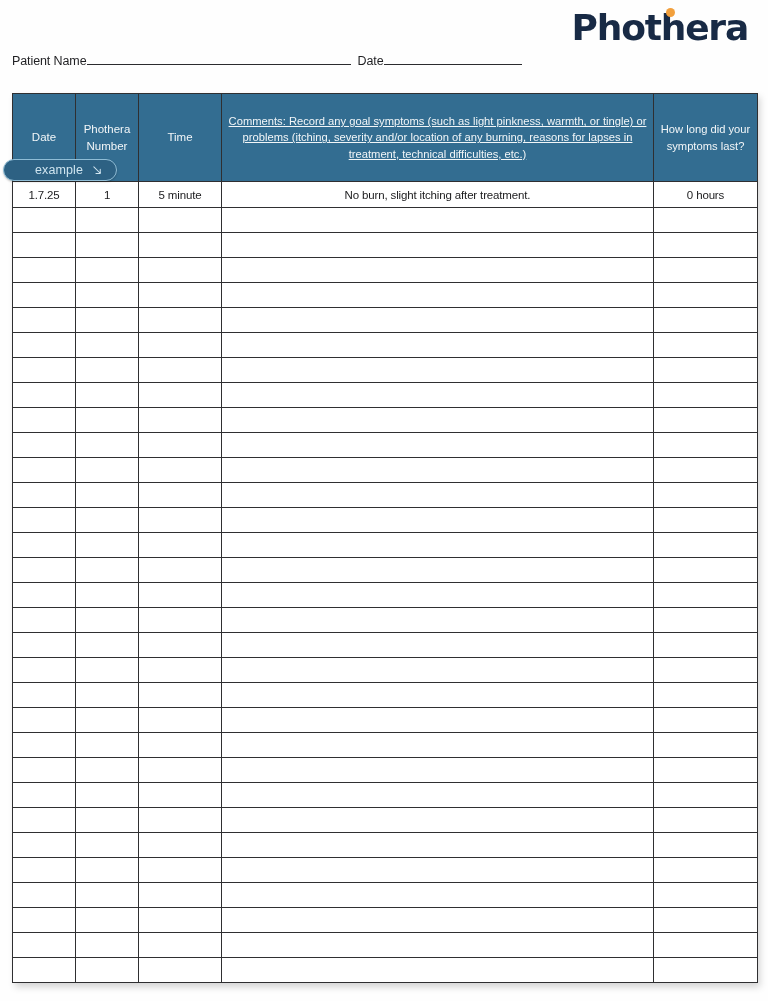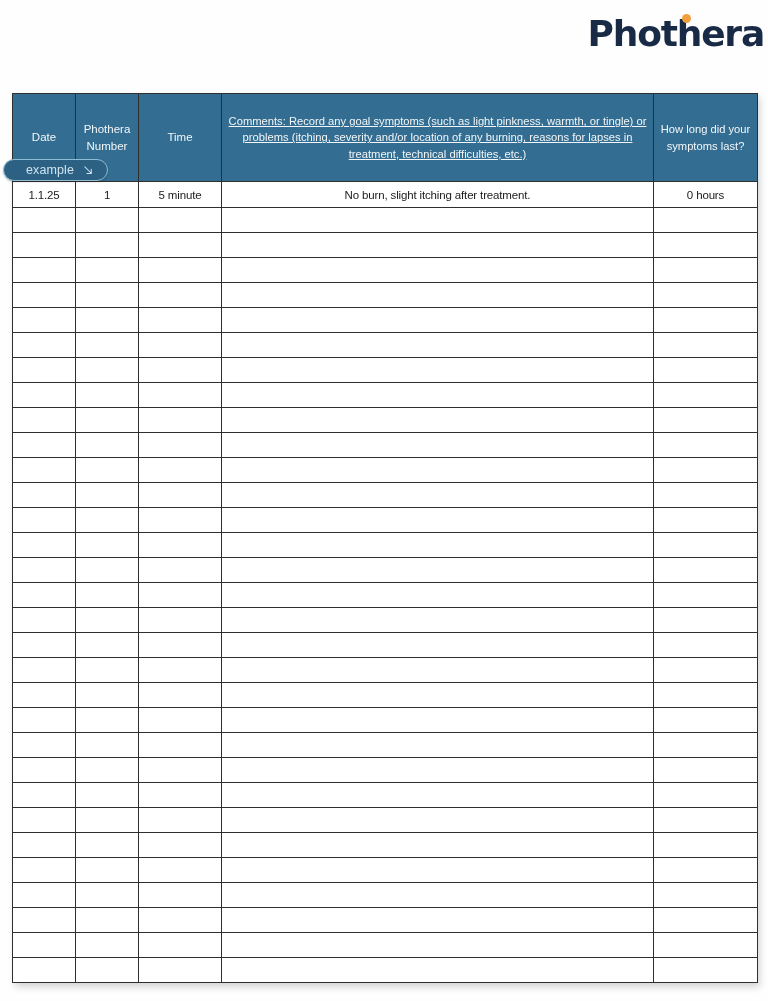--- a/index.html
+++ b/index.html
@@ -40,25 +40,25 @@
     font-size: 21px;
     font-weight: 400;
     letter-spacing: 0.1px;
     color: #1f1f22;
     white-space: nowrap;
   }
 
   
   .logo {
     position: absolute;
-    right: 4px;
+    right: 20px;
     top: 10px;
     height: 42px;
     display: flex;
-    align-items: flex-end;
+    align-items: flex-start;
   }
   .logo-text {
     font-family: "DejaVu Sans", sans-serif;
     font-size: 36px;
     font-weight: 700;
     letter-spacing: -1.2px;
     color: #182a45;
     line-height: 1;
     position: relative;
     white-space: nowrap;
@@ -147,21 +147,21 @@
   }
   tbody tr.example-row td { height: 26px; }
 
   
   .example-badge {
     position: absolute;
     left: 3px;
     top: 159px;
     height: 22px;
     min-width: 100px;
-    padding: 0 13px 0 22px;
+    padding: 0 13px 0 31px;
     border-radius: 11px;
     background: #2d6183;
     border: 1.3px solid #8fbdd6;
     color: #cfe4ef;
     font-size: 12.5px;
     letter-spacing: 0.1px;
     display: flex;
     align-items: center;
     gap: 9px;
     z-index: 20;
@@ -182,20 +182,23 @@
   <div class="doc-header">
 
 
     <div class="logo">
       <div class="logo-text">
         <span>Phothera</span>
         <span class="logo-dot"></span>
       </div>
     </div>
 
+    <div class="patient-line">
+      <span>Patient Name</span><span class="rule rule-name"></span><span class="gap-sm"></span><span>Date</span><span class="rule rule-date"></span>
+    </div>
 
   </div>
 
   <div class="table-wrap">
     <table class="log">
       <colgroup>
         <col class="c-date">
         <col class="c-num">
         <col class="c-time">
         <col class="c-comm">
@@ -205,21 +208,21 @@
         <tr>
           <th class="h-date">Date</th>
           <th class="h-num">Phothera Number</th>
           <th class="h-time">Time</th>
           <th class="h-comments">Comments: Record any goal symptoms (such as light pinkness, warmth, or tingle) or problems (itching, severity and/or location of any burning, reasons for lapses in treatment, technical difficulties, etc.)</th>
           <th class="h-duration">How long did your symptoms last?</th>
         </tr>
       </thead>
       <tbody>
         <tr class="example-row">
-          <td>1.1.25</td>
+          <td>1.7.25</td>
           <td>1</td>
           <td>5 minute</td>
           <td>No burn, slight itching after treatment.</td>
           <td>0 hours</td>
         </tr>
       <tr>
             <td></td>
             <td></td>
             <td></td>
             <td></td>

